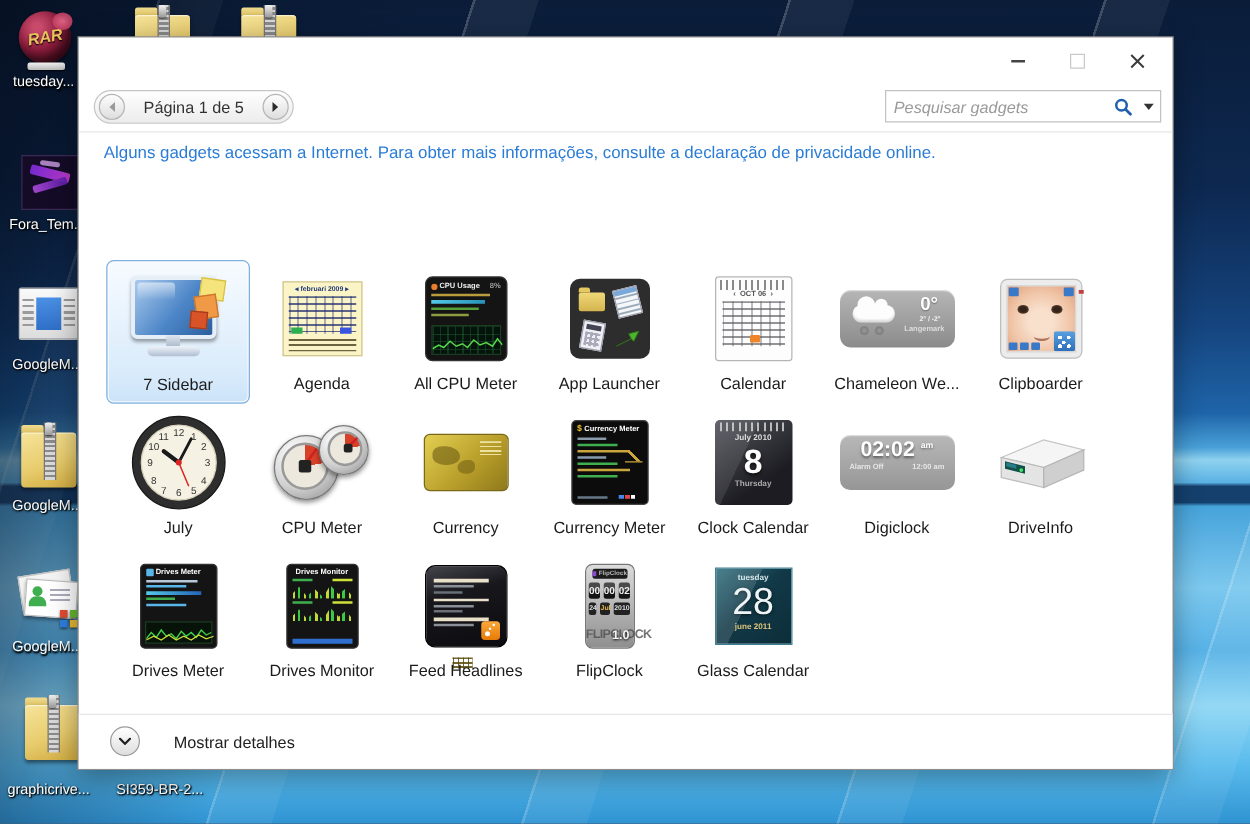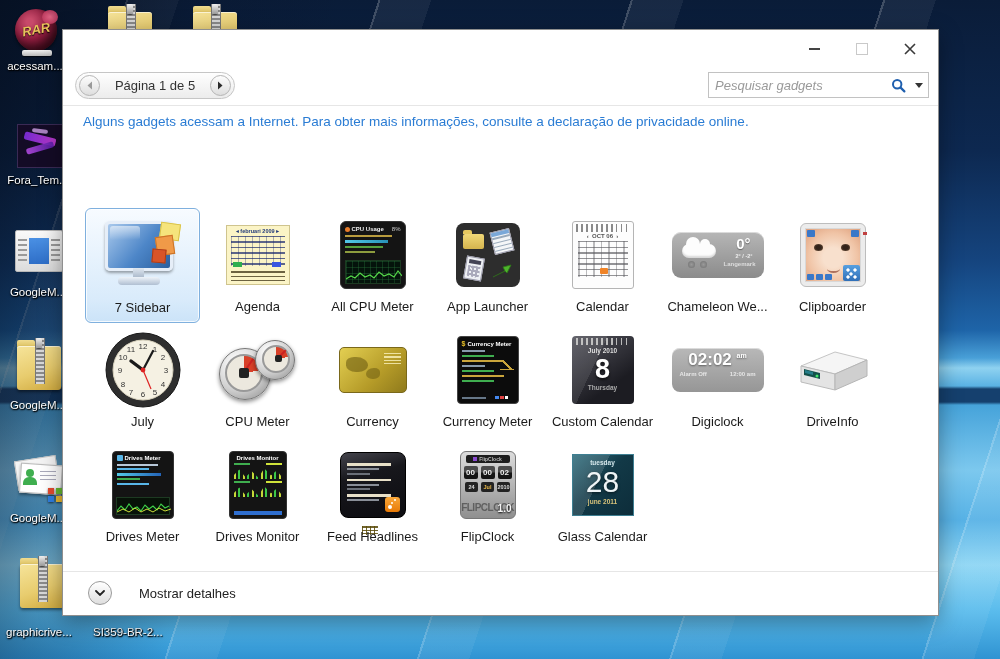--- a/index.html
+++ b/index.html
@@ -347,21 +347,21 @@
     background:linear-gradient(165deg,#44444c 0%,#17171c 35%,#0c0c10 100%);
     box-sizing:border-box;padding:6px 6px;}
   .i-fh .t1{height:2.5px;background:#e8e0c8;width:85%;margin-top:4px;}
   .i-fh .t2{height:2px;background:#8a8f98;width:62%;margin-top:2.5px;}
   .i-fh .t3{height:2px;background:#6a6f78;width:45%;margin-top:2.5px;}
   .i-fh .rb{position:absolute;right:5px;bottom:5px;width:15px;height:15px;border-radius:3px;
     background:linear-gradient(#f9a83b,#e87a06);}
   .i-fh .rb::after{content:"";position:absolute;left:3px;bottom:3px;width:4px;height:4px;
     border-radius:50%;background:#fff;box-shadow:2px -4px 0 -1px #fff, 5px -7px 0 -1px #fff;}
 
-  .i-fc{width:56px;height:68px;border-radius:6px;border:1px solid #777;
+  .i-fc{width:40px;height:68px;border-radius:6px;border:1px solid #777;
     background:linear-gradient(#dcdcdc,#8f8f8f);box-sizing:border-box;padding:3px 3px;}
   .i-fc .tb{height:8px;margin:0 2px;background:#1c1c1c;border-radius:2px;display:flex;
     align-items:center;justify-content:center;gap:2px;font-weight:600;font-size:5px;color:#bbb;}
   .i-fc .tb::before{content:"";width:4px;height:4px;background:#8a4ad0;}
   .i-fc .dr{display:flex;justify-content:center;gap:3px;margin-top:3px;}
   .i-fc .d{width:15px;height:13px;background:linear-gradient(#4a4a4a 49%,#141414 51%);border-radius:2px;
     color:#eee;font:700 8px/13px "Liberation Sans",sans-serif;text-align:center;}
   .i-fc .dr2{display:flex;justify-content:center;gap:3px;margin-top:3px;}
   .i-fc .d2{width:13px;height:10px;background:#222;border-radius:2px;color:#ddd;
     font:600 5.5px/10px "Liberation Sans",sans-serif;text-align:center;}
@@ -393,21 +393,21 @@
 <div class="wallpaper"></div>
 
 <div class="dicon" style="left:12px;top:8px;">
   <div class="rar">
     <div class="ball"></div>
       <div class="patch"></div>
       <div class="txt">RAR</div>
       <div class="books"></div>
   </div>
 </div>
-<div class="dlabel center" style="left:0px;top:60px;">acessam...</div>
+<div class="dlabel center" style="left:0px;top:60px;">tuesday...</div>
 
 <div class="dicon" style="left:17px;top:124px;">
   <div class="imgfile">
     <div class="v1"></div>
       <div class="v2"></div>
       <div class="gl"></div>
   </div>
 </div>
 <div class="dlabel center" style="left:3px;top:174px;">Fora_Tem...</div>
 
@@ -699,21 +699,21 @@
       </div>
       <div class="gcell">
         <div class="gicon">
           <div class="gi i-ccal">
             <div class="spiral"></div>
             <div class="mo">July 2010</div>
             <div class="dy">8</div>
             <div class="wd">Thursday</div>
           </div>
         </div>
-        <div class="glabel">Custom Calendar</div>
+        <div class="glabel">Clock Calendar</div>
       </div>
       <div class="gcell">
         <div class="gicon">
           <div class="gi i-dig">
             <div class="time">02:02 <small>am</small></div>
             <div class="sub">
               <span>Alarm Off</span>
               <span>12:00 am</span>
             </div>
           </div>

